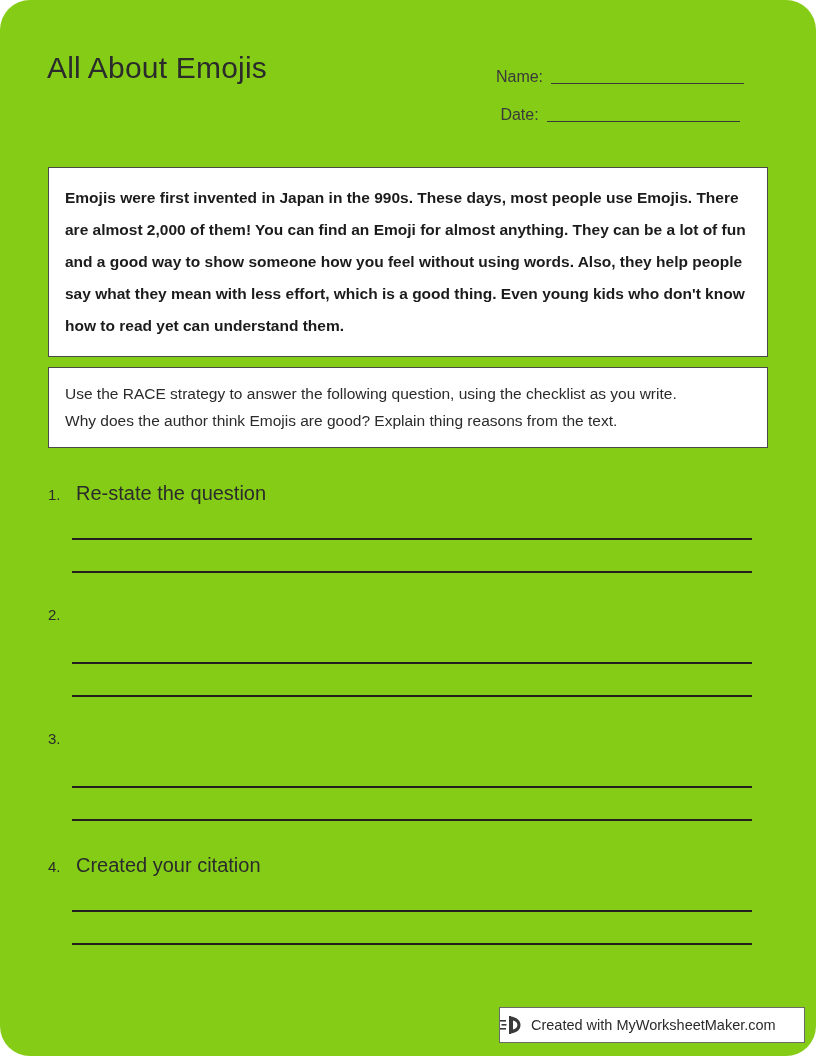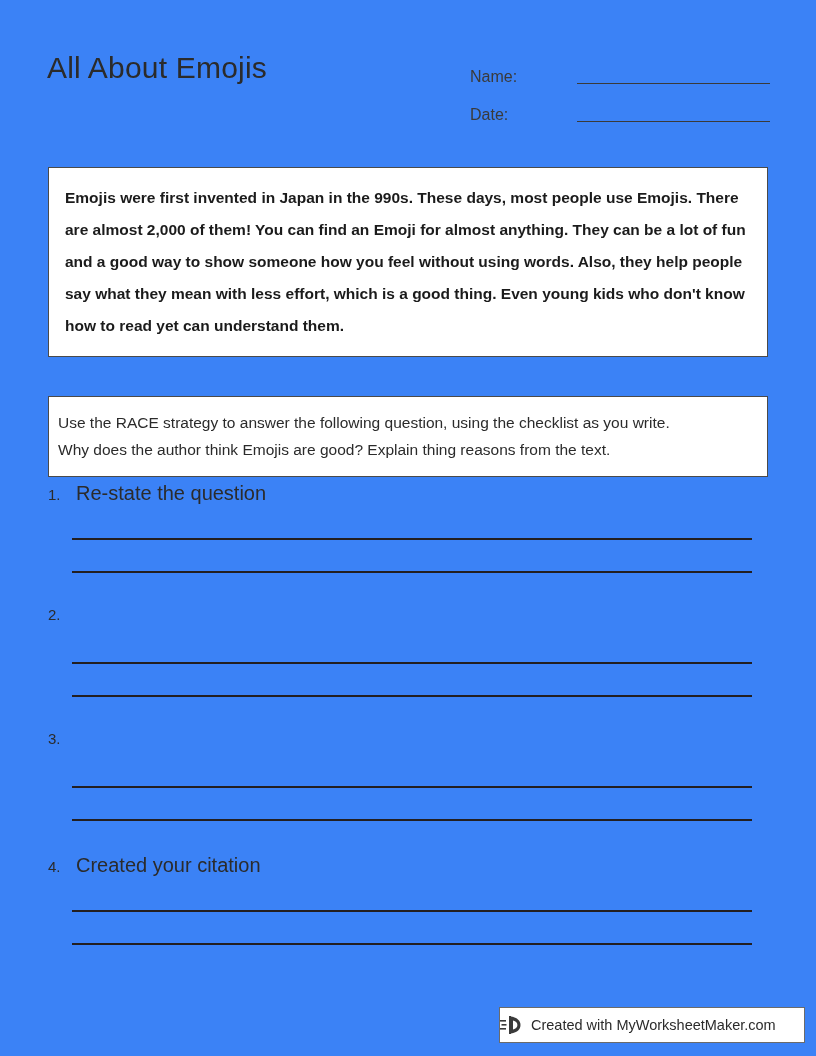--- a/index.html
+++ b/index.html
@@ -12,21 +12,22 @@
     height: 1056px;
     position: relative;
     font-family: "Liberation Sans", sans-serif;
     color: #231f20;
     overflow: hidden;
   }
 
   .page {
     position: absolute;
     inset: 0;
-    background: #3b82f6;
+    background: #84cc16;
+    border-radius: 30px;
   }
 
   
   .header {
     position: absolute;
     left: 0;
     top: 0;
     width: 816px;
     height: 140px;
   }
@@ -43,21 +44,21 @@
   }
   .namedate {
     position: absolute;
     left: 470px;
     top: 50px;
     width: 300px;
   }
   .nd-row {
     display: flex;
     align-items: flex-end;
-    justify-content: space-between;
+    justify-content: center;
     height: 38px;
   }
   .nd-label {
     font-size: 16px;
     color: #3a3a3a;
     padding-right: 8px;
     padding-bottom: 2px;
     white-space: nowrap;
   }
   .nd-line {
@@ -81,22 +82,22 @@
     padding: 14px 16px 14px 16px;
   }
   .passage-text {
     font-size: 15.5px;
     font-weight: bold;
     line-height: 32px;
     color: #1b1b1b;
     margin: 0;
   }
   .question-box {
-    top: 396px;
-    padding: 12px 16px 13px 9px;
+    top: 367px;
+    padding: 12px 16px 13px 16px;
   }
   .question-line {
     font-size: 15.5px;
     font-weight: 400;
     line-height: 27px;
     color: #2b2b2b;
     margin: 0;
   }
 
   

